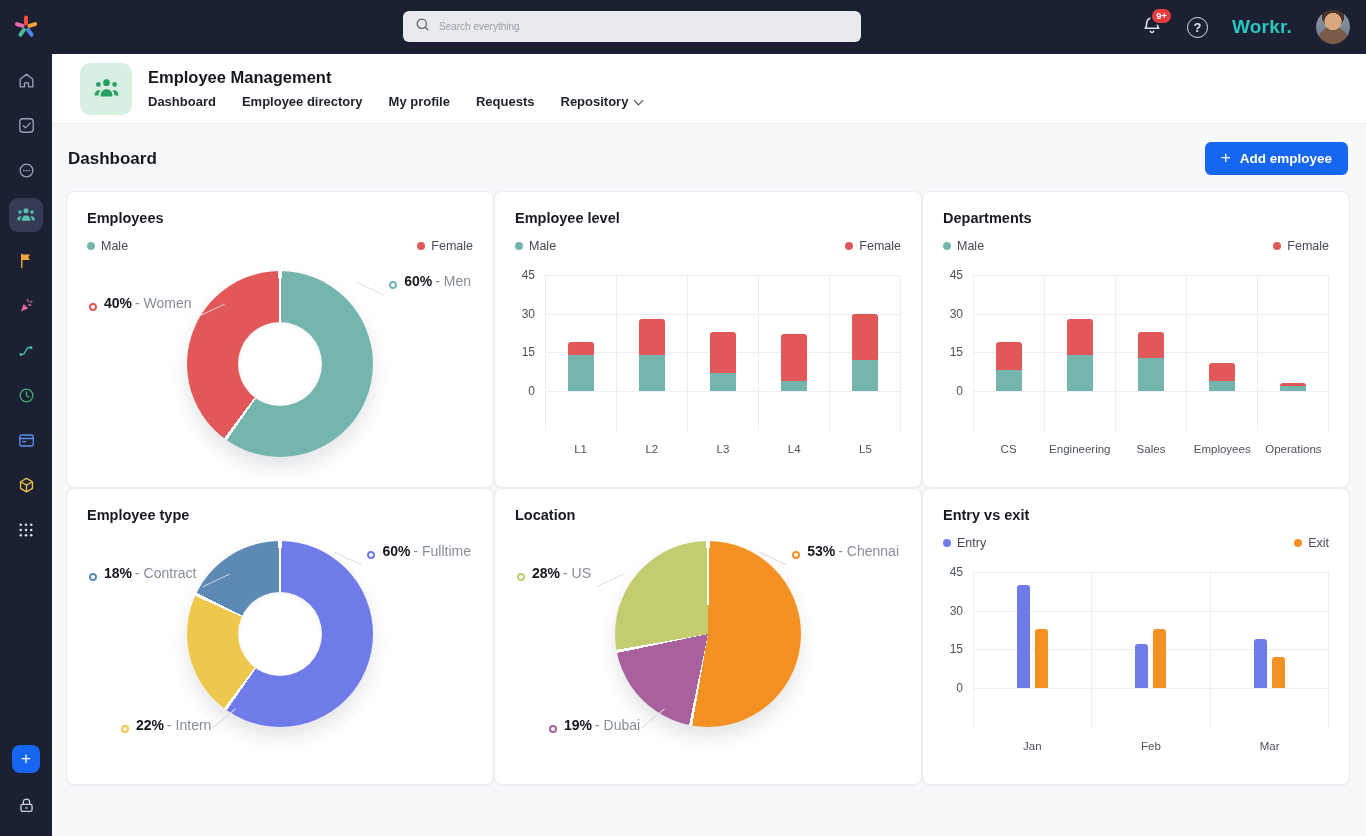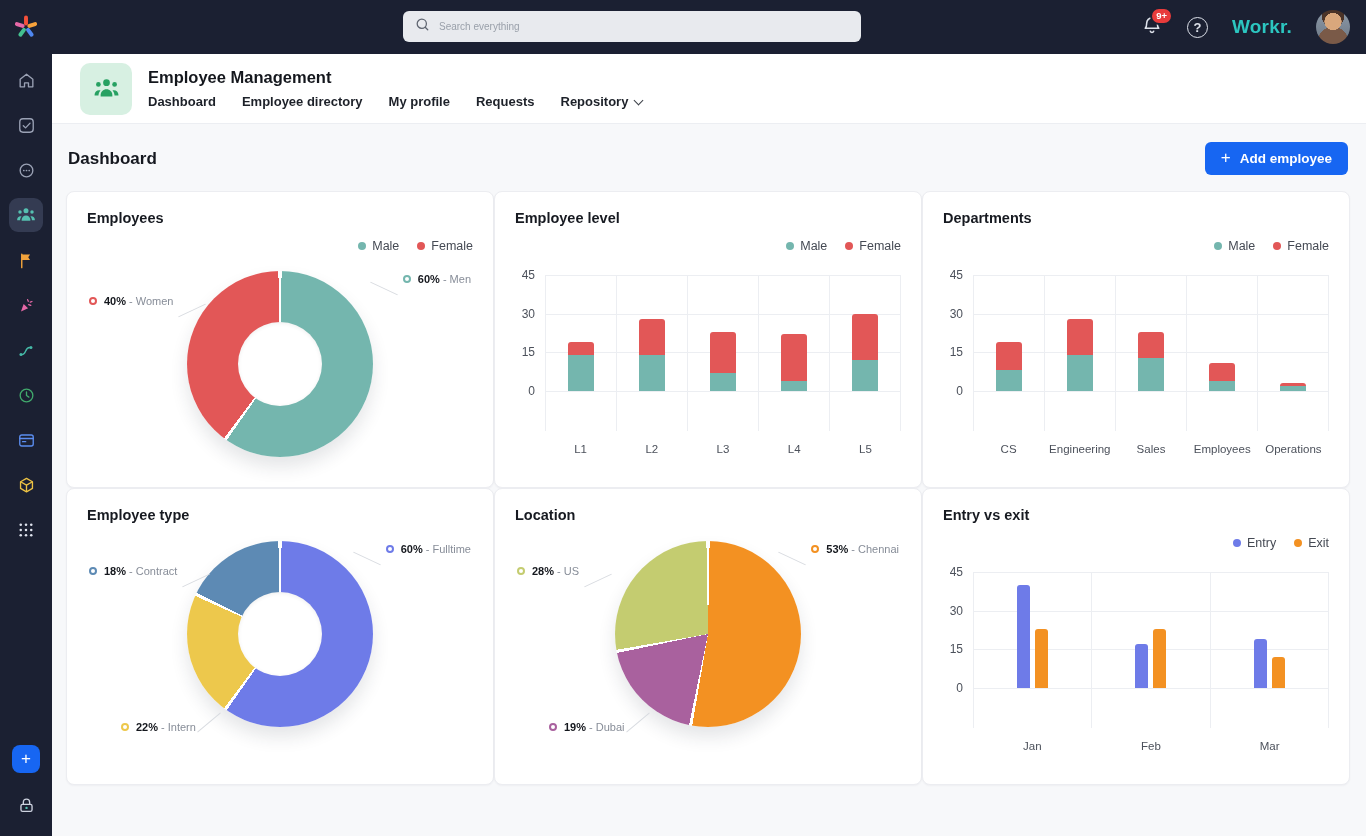--- a/index.html
+++ b/index.html
@@ -49,30 +49,30 @@
   .content-head{display:flex;justify-content:space-between;align-items:center;margin:4px 2px 16px}
   .page-title{font-size:17px;font-weight:700;color:#15181f}
   .add-btn{background:#1766f2;color:#fff;border:none;border-radius:6px;height:33px;padding:0 16px;font-size:13.5px;font-weight:600;display:flex;align-items:center;gap:9px;cursor:pointer;font-family:inherit}
   .add-btn .plus{font-size:17px;font-weight:400;margin-top:-1px}
 
   .grid{display:grid;grid-template-columns:repeat(3,1fr);grid-template-rows:297px 297px;}
   .card{background:#fff;border:1px solid #ecedf1;border-radius:8px;padding:18px 20px;box-shadow:0 1px 2px rgba(16,24,40,.04);overflow:hidden}
   .card-title{font-size:14.5px;font-weight:700;color:#171a21}
 
   
-  .legend{display:flex;justify-content:flex-end;gap:18px;margin-top:13px}
+  .legend{display:flex;justify-content:space-between;gap:18px;margin-top:13px}
   .legend-item{display:flex;align-items:center;gap:6px}
   .legend-dot{width:8px;height:8px;border-radius:50%;display:inline-block}
   .legend-label{font-size:12.5px;color:#454a54}
 
   
   .pie-area{position:relative;height:206px;margin-top:8px}
   .pie{position:absolute;left:50%;top:50%;transform:translate(-50%,-50%);width:186px;height:186px;border-radius:50%;box-shadow:0 10px 18px rgba(31,41,55,.12)}
   .pie-hole{position:absolute;left:50%;top:50%;transform:translate(-50%,-50%);width:84px;height:84px;border-radius:50%;background:#fff;box-shadow:inset 0 1px 4px rgba(0,0,0,.07)}
-  .callout{position:absolute;display:flex;align-items:center;font-size:11px;color:#878d98;white-space:nowrap}
+  .callout{position:absolute;display:flex;align-items:flex-end;font-size:14px;color:#878d98;white-space:nowrap}
   .co-value{color:#14171d;font-weight:700;margin-right:3px}
   .co-marker{width:8px;height:8px;border-radius:50%;border:2.5px solid;background:#fff;margin-right:7px;flex:0 0 auto}
   .co-line{position:absolute;height:1px;width:30px;background:#d8dbe0}
   .pos-right{top:12px;right:2px}
   .pos-right .co-line{left:-34px;top:15px;transform:rotate(25deg)}
   .pos-left{top:34px;left:2px}
   .pos-left .co-line{right:-34px;top:15px;transform:rotate(-25deg)}
   .pos-bottom-left{bottom:4px;left:34px}
   .pos-bottom-left .co-line{right:-28px;top:1px;transform:rotate(-40deg)}
 

